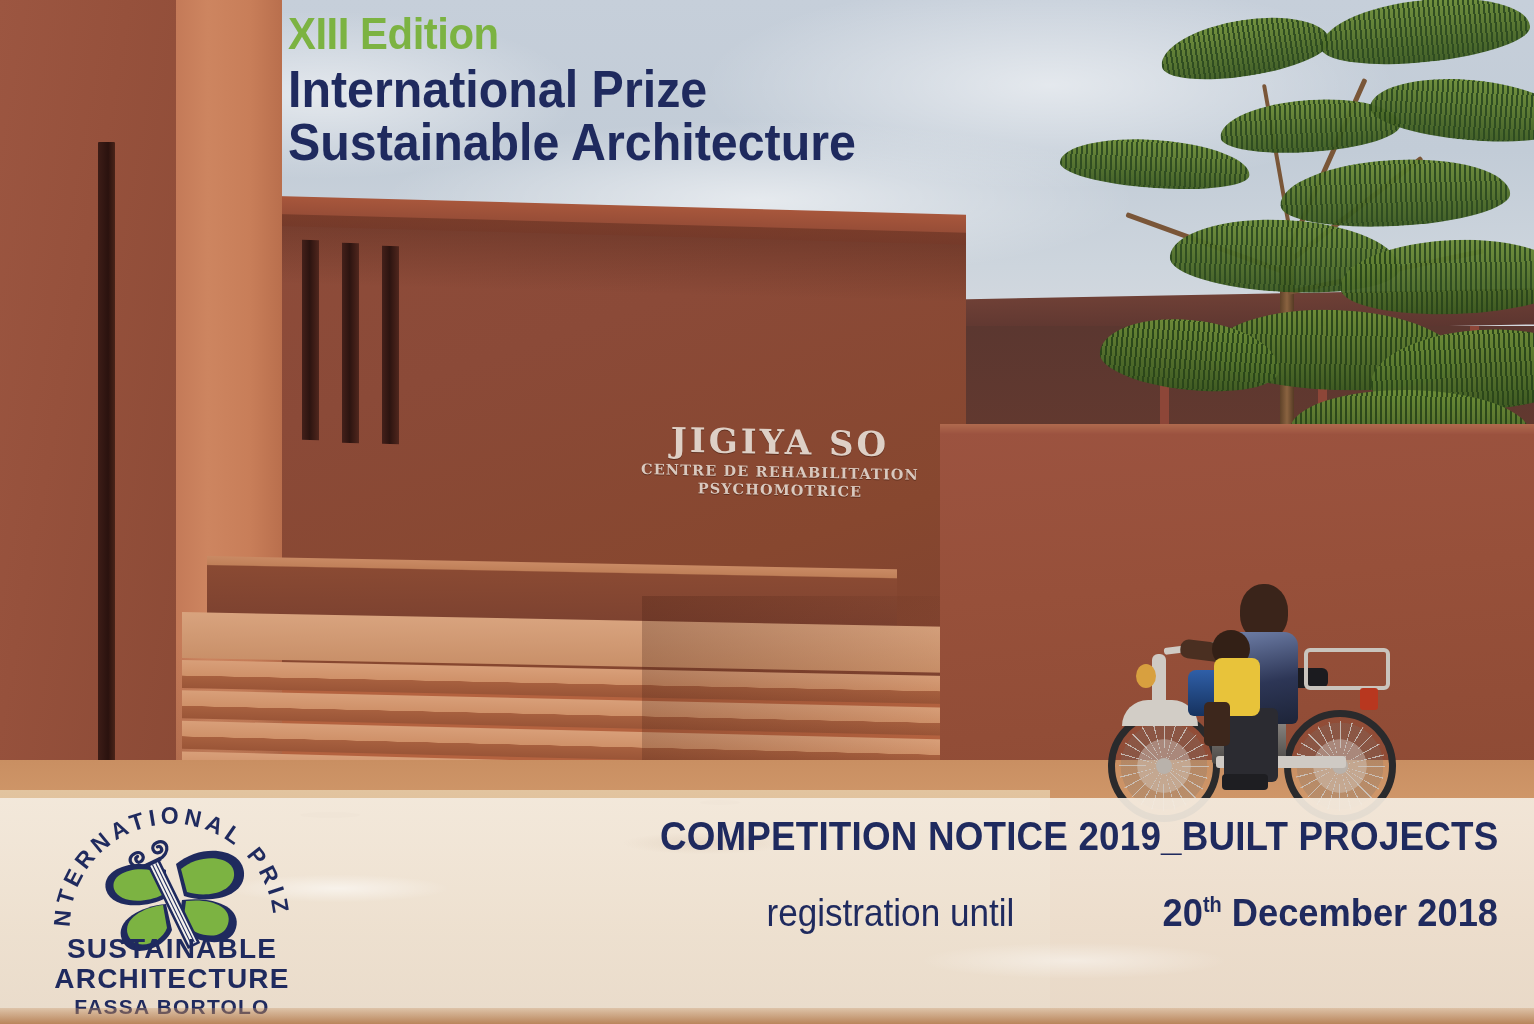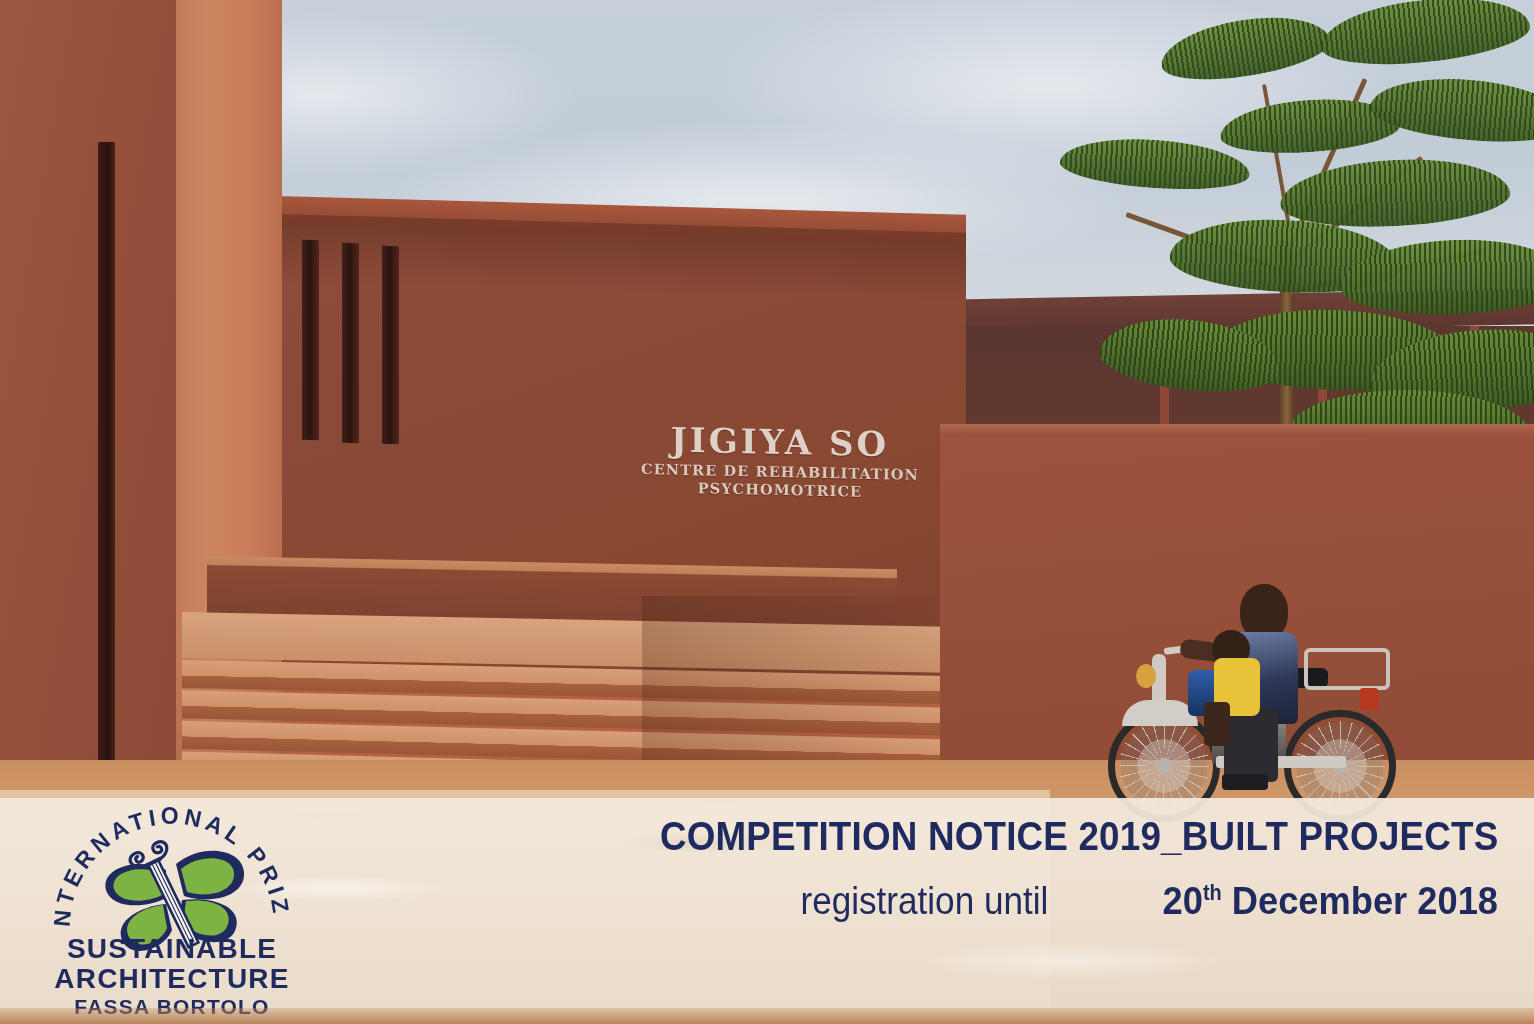--- a/index.html
+++ b/index.html
@@ -231,21 +231,21 @@
   }
 
   .banner-text{position:absolute;right:36px;top:16px;text-align:right;}
   .notice{
     color:#1f2a5e;font-weight:700;font-size:40px;letter-spacing:.2px;
     font-family:"Liberation Sans",sans-serif;
     transform:scaleX(.92);transform-origin:right center;
     white-space:nowrap;
   }
   .dates{margin-top:20px;display:flex;flex-direction:column;gap:2px;align-items:flex-end;}
-  .dline{display:flex;align-items:flex-start;justify-content:flex-end;white-space:nowrap;}
+  .dline{display:flex;align-items:flex-start;justify-content:flex-end;gap:34px;white-space:nowrap;margin-top:12px;}
   .dlabel{
     color:#1f2a5e;font-size:39px;font-weight:400;
     font-family:"Liberation Sans",sans-serif;
     transform:scaleX(.90);transform-origin:right center;
   }
   .dval{
     color:#1f2a5e;font-size:39px;font-weight:700;
     font-family:"Liberation Sans",sans-serif;
     min-width:450px;text-align:right;
     transform:scaleX(.93);transform-origin:right center;
@@ -363,20 +363,25 @@
       <div class="child-leg" style="left:96px;top:110px;width:26px;height:44px;"></div>
     </div>
 
     <div class="sign">
       <div class="sign-main">JIGIYA SO</div>
       <div class="sign-sub1">CENTRE DE REHABILITATION</div>
       <div class="sign-sub2">PSYCHOMOTRICE</div>
     </div>
   </div>
 
+  <div class="header">
+    <div class="edition">XIII Edition</div>
+    <div class="title1">International Prize</div>
+    <div class="title2">Sustainable Architecture</div>
+  </div>
 
   <div class="banner">
     <div class="banner-grain"></div>
 
     <div class="logo">
       <svg viewBox="0 0 280 215" width="280" height="215" aria-hidden="true">
         <defs>
           <path id="arc" d="M 38,120 A 102,102 0 0 1 242,120"></path>
         </defs>
 

